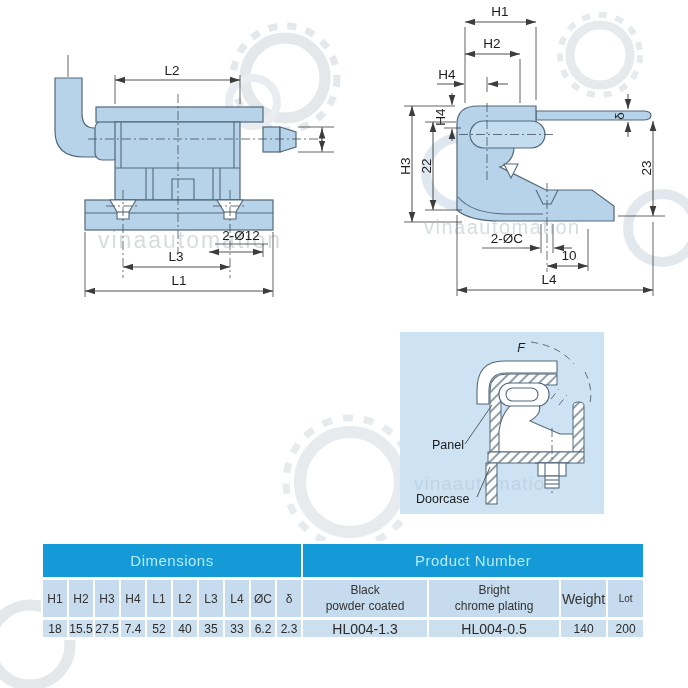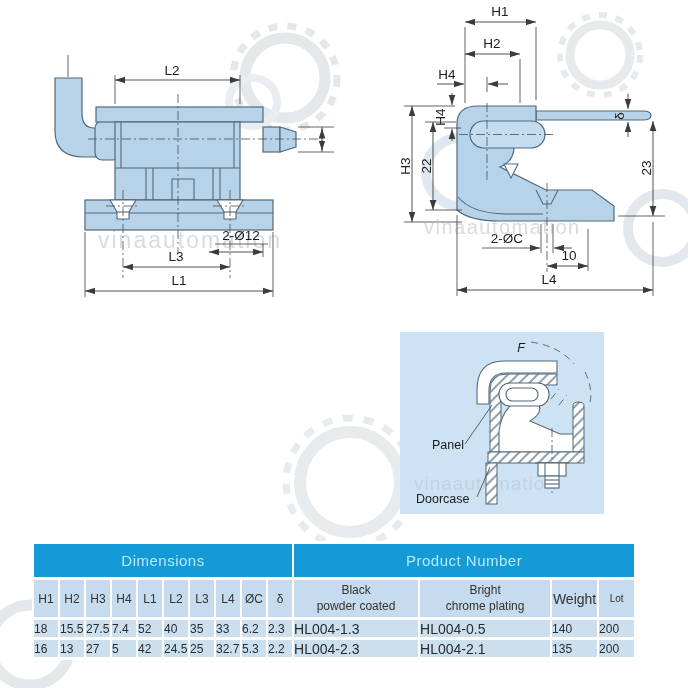--- a/index.html
+++ b/index.html
@@ -11,29 +11,29 @@
   .bf2{fill:#c3dcef;stroke:#53687a;stroke-width:1.2;}
   .wf{fill:#ffffff;stroke:#53687a;stroke-width:1.1;}
   .ol{fill:none;stroke:#53687a;stroke-width:1.1;}
   .cl{fill:none;stroke:#44505b;stroke-width:0.8;stroke-dasharray:9 3 2 3;}
   .dim{fill:none;stroke:#3c3c3c;stroke-width:0.9;}
   .ext{fill:none;stroke:#3c3c3c;stroke-width:0.8;}
   .dsh{fill:none;stroke:#5c6c7a;stroke-width:1;stroke-dasharray:7 5;}
   .dl{font-size:13.5px;fill:#1c1c1c;}
   .il{font-size:12.5px;fill:#1c1c1c;}
   
-  .spec{position:absolute;left:32px;top:541px;width:604px;table-layout:fixed;
+  .spec{position:absolute;left:41px;top:541px;width:604px;table-layout:fixed;
         border-collapse:separate;border-spacing:2px 3px;background:#fff;}
   .spec th,.spec td{padding:0;overflow:hidden;}
   .band{background:#149bd7;color:#b7e9fd;font-size:15px;font-weight:normal;
         text-align:center;height:33px;letter-spacing:0.5px;}
   .sub th{background:#c6dbed;color:#333;font-size:12px;font-weight:normal;
           height:37px;text-align:center;vertical-align:middle;}
   .sub th.two{font-size:12px;line-height:1.3;}
-  .spec tbody td{background:#cbdfef;color:#2b2b2b;font-size:12px;
+  .spec tbody td{background:#cbdfef;color:#2b2b2b;font-size:12px;text-align:center;
                  height:17px;vertical-align:middle;margin-left:20px;}
   .spec tbody td.pn{font-size:14px;}
 </style>
 </head>
 <body>
 
 <div class="stage">
 
 <svg width="688" height="688" viewBox="0 0 688 688">
   <defs>
@@ -273,32 +273,16 @@
       <td>40</td>
       <td>35</td>
       <td>33</td>
       <td>6.2</td>
       <td>2.3</td>
       <td class="pn">HL004-1.3</td>
       <td class="pn">HL004-0.5</td>
       <td>140</td>
       <td>200</td>
     </tr>
-    <tr>
-      <td>16</td>
-      <td>13</td>
-      <td>27</td>
-      <td>5</td>
-      <td>42</td>
-      <td>24.5</td>
-      <td>25</td>
-      <td>32.7</td>
-      <td>5.3</td>
-      <td>2.2</td>
-      <td class="pn">HL004-2.3</td>
-      <td class="pn">HL004-2.1</td>
-      <td>135</td>
-      <td>200</td>
-    </tr>
   </tbody>
 </table>
 
 </div>
 
 </body></html>

